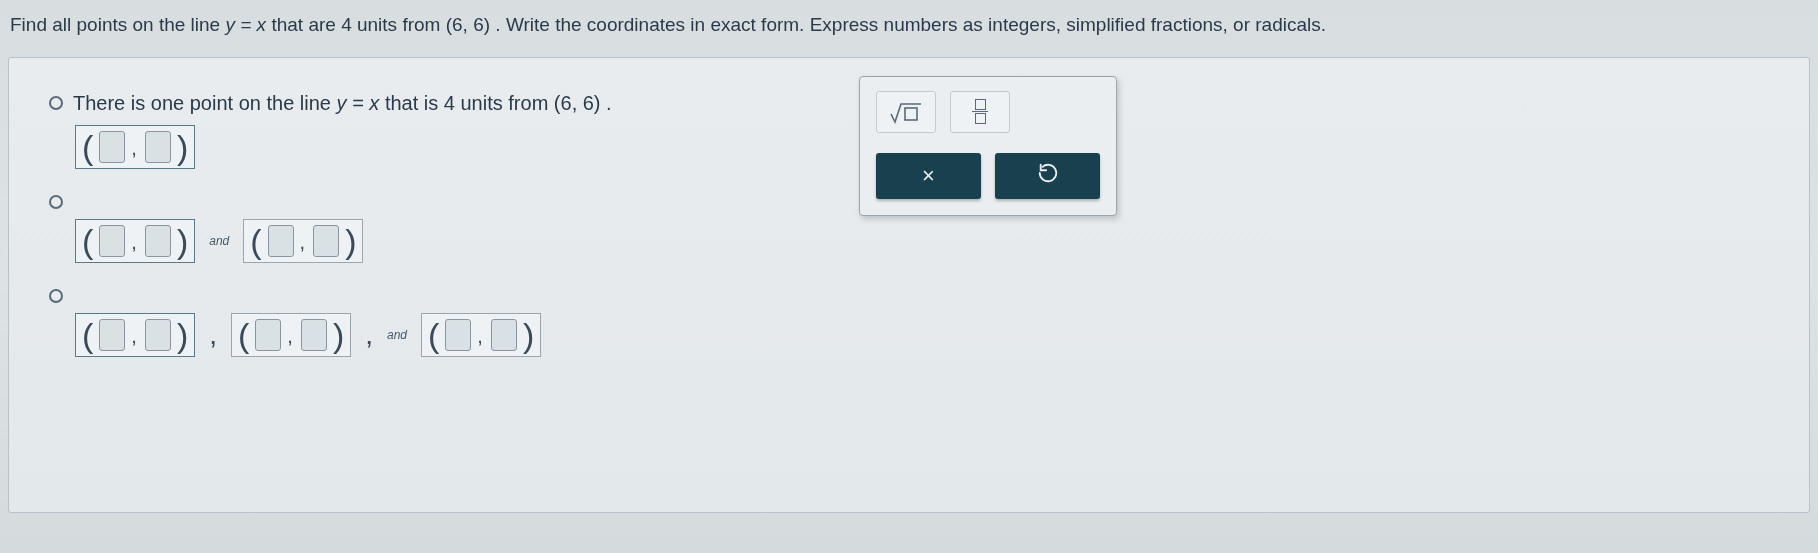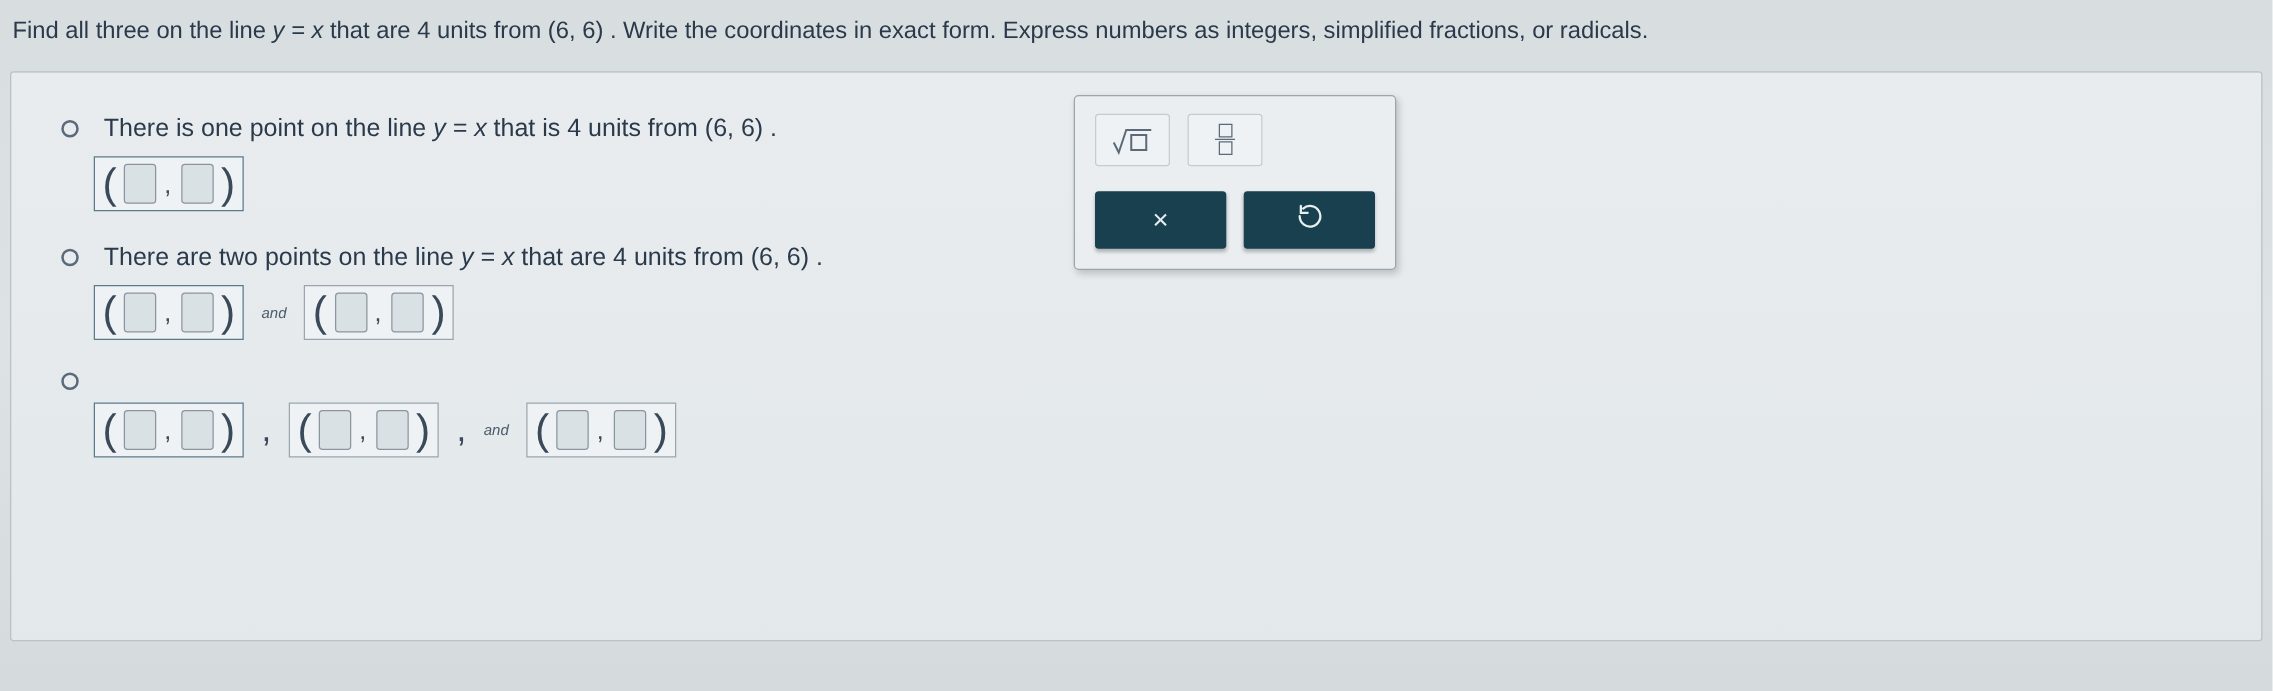--- a/index.html
+++ b/index.html
@@ -26,21 +26,21 @@
     padding: 34px 40px 28px 40px;
     position: relative;
     height: 456px;
   }
   .option {
     margin-bottom: 26px;
   }
   .option-label {
     display: flex;
     align-items: center;
-    gap: 20px;
+    gap: 10px;
     font-size: 20px;
     color: #2a3a4a;
     margin-bottom: 10px;
   }
   .radio {
     width: 14px;
     height: 14px;
     border: 2px solid #5a6a7a;
     border-radius: 50%;
     background: #e8ecee;
@@ -131,21 +131,21 @@
     font-size: 22px;
     box-shadow: 0 2px 3px rgba(0,0,0,0.25);
   }
   .toolbox-row.actions { padding: 6px 16px 16px 16px; }
   .sqrt-svg { stroke: #5a6a7a; stroke-width: 1.6; fill: none; }
 </style>
 </head>
 <body>
 
 <div class="question">
-  <span>Find all three on the line </span>
+  <span>Find all points on the line </span>
   <span class="italic">y = x</span>
   <span> that are </span>
   <span>4</span>
   <span> units from </span>
   <span>(6, 6)</span>
   <span>. Write the coordinates in exact form. Express numbers as integers, simplified fractions, or radicals.</span>
 </div>
 
 <div class="panel">
 
@@ -169,29 +169,20 @@
         <span class="comma">,</span>
         <span class="slot"></span>
         <span class="paren">)</span>
       </div>
     </div>
   </div>
 
   <div class="option">
     <div class="option-label">
       <div class="radio"></div>
-      <div>
-        <span>There are two points on the line </span>
-        <span class="italic">y = x</span>
-        <span> that are </span>
-        <span>4</span>
-        <span> units from </span>
-        <span>(6, 6)</span>
-        <span>.</span>
-      </div>
     </div>
     <div class="coord-row">
       <div class="coord-box coord-box-outlined">
         <span class="paren">(</span>
         <span class="slot"></span>
         <span class="comma">,</span>
         <span class="slot"></span>
         <span class="paren">)</span>
       </div>
       <span class="and">and</span>

